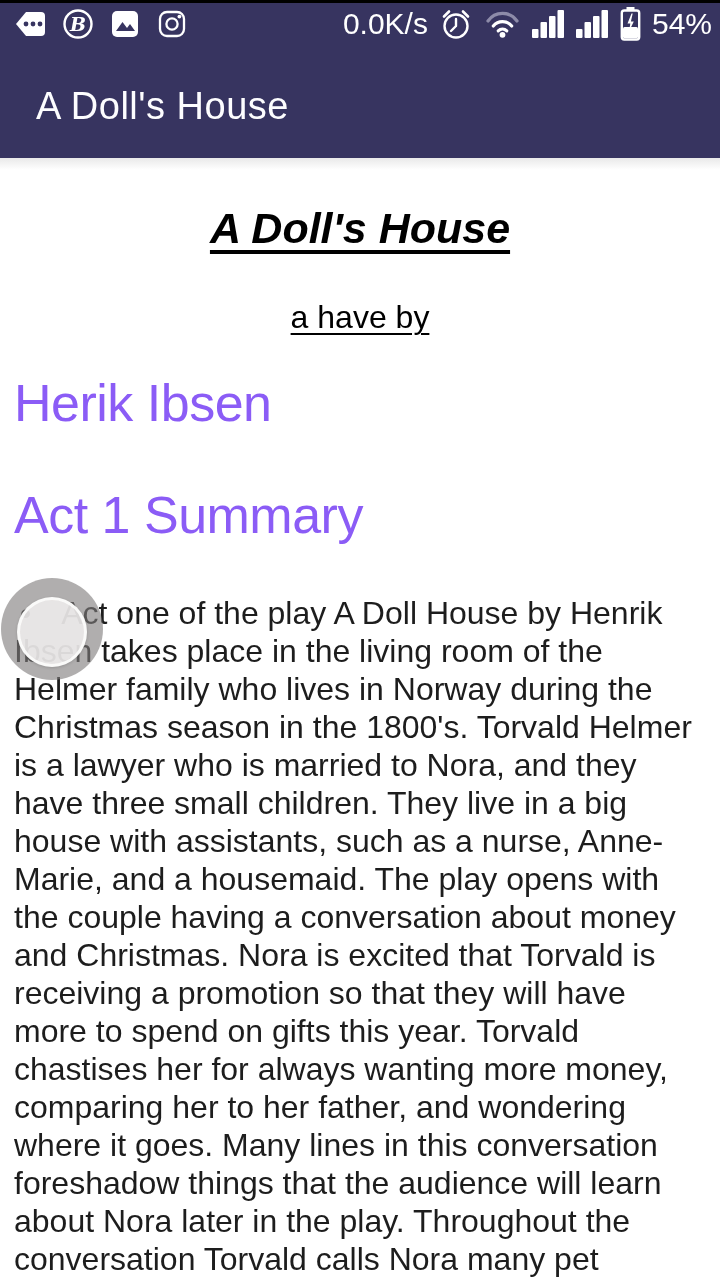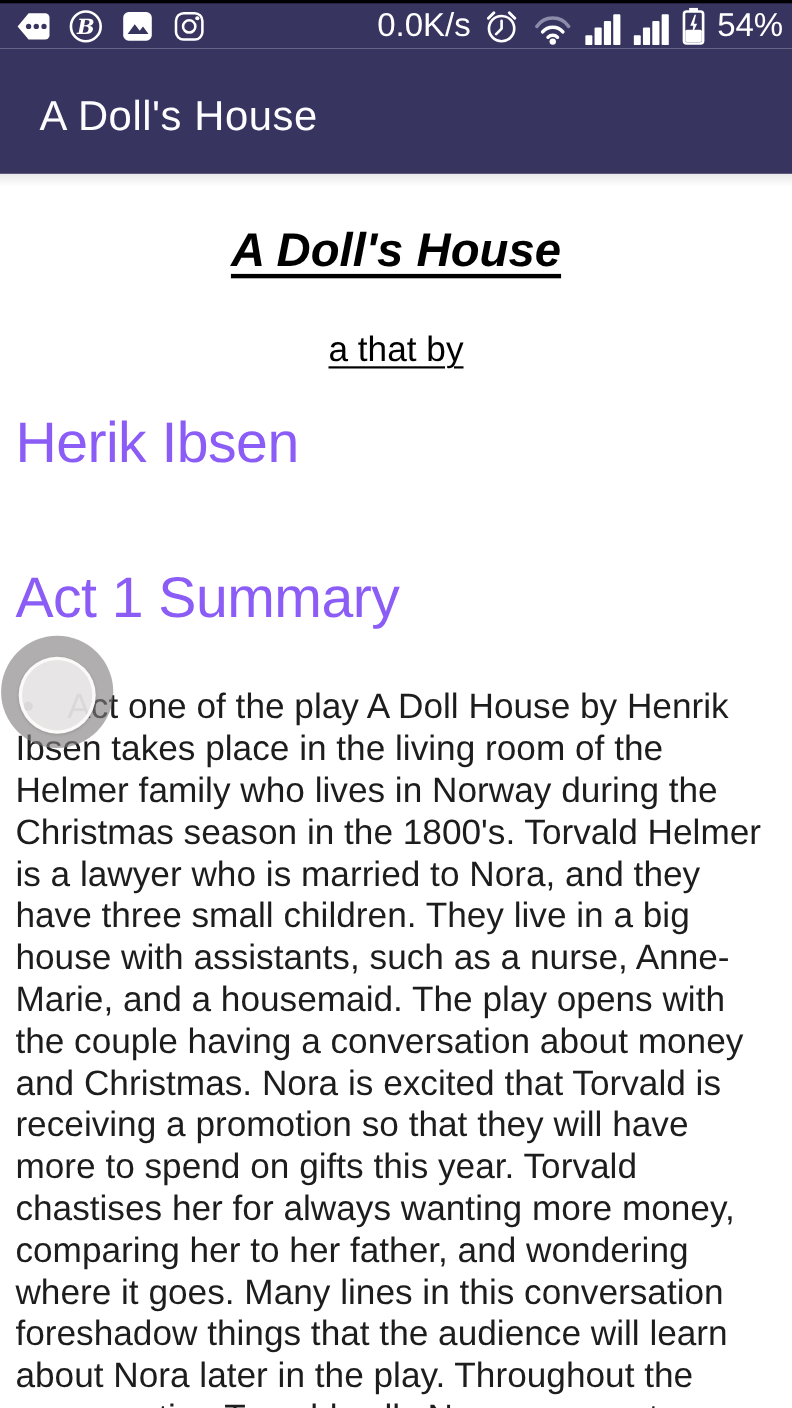--- a/index.html
+++ b/index.html
@@ -12,21 +12,21 @@
   .top-edge { position:absolute; top:0; left:0; right:0; height:3px; background:#000; z-index:30; }
 
   
   .statusbar {
     position:absolute; top:0; left:0; right:0; height:44px;
     background:#373460; color:#fff;
     display:flex; align-items:center;
     padding:3px 8px 0 14px; z-index:20;
   }
   .left-icons { display:flex; align-items:center; gap:15px; }
-  .right-cluster { margin-left:auto; display:flex; align-items:flex-end; gap:11px; }
+  .right-cluster { margin-left:auto; display:flex; align-items:center; gap:11px; }
   .sb-text { font-size:30px; color:#fff; white-space:nowrap; }
   .sb-icon { display:block; }
 
   
   .appbar {
     position:absolute; top:44px; left:0; right:0; height:114px;
     background:#373460; display:flex; align-items:center;
     padding:10px 0 0 36px; z-index:15;
   }
   .appbar-title { color:#fdfdff; font-size:38px; font-weight:500; letter-spacing:0.5px; }
@@ -50,21 +50,21 @@
   .byline {
     margin-top:46px; text-align:center;
     font-size:32px; color:#000; line-height:1.15;
     text-decoration:underline; text-decoration-thickness:2px; text-underline-offset:5px;
   }
   .h-big {
     font-size:52px; font-weight:normal; color:#8b5cf6; line-height:1.15;
     letter-spacing:-0.5px;
   }
   .h-author { margin-top:38px; }
-  .h-act    { margin-top:81px; }
+  .h-act    { margin-top:52px; }
   .para {
     margin-top:48px;
     font-size:32px; line-height:38px; color:#1d1d1d;
     text-align:left;
   }
   .bullet { margin-left:6px; margin-right:30px; }
 
   
   .float-ball {
     position:absolute; left:1px; top:578px; width:102px; height:102px;
@@ -142,21 +142,21 @@
     </div>
   </div>
 
   <div class="appbar">
     <span class="appbar-title">A Doll's House</span>
   </div>
   <div class="appbar-shadow"></div>
 
   <div class="content">
     <div class="doc-title">A Doll's House</div>
-    <div class="byline">a that by</div>
+    <div class="byline">a have by</div>
     <h1 class="h-big h-author">Herik Ibsen</h1>
     <h1 class="h-big h-act">Act 1 Summary</h1>
     <div class="para"><span class="bullet">•</span><span>Act one of the play A Doll House by Henrik Ibsen takes place in the living room of the Helmer family who lives in Norway during the Christmas season in the 1800's. Torvald Helmer is a lawyer who is married to Nora, and they have three small children. They live in a big house with assistants, such as a nurse, Anne-Marie, and a housemaid. The play opens with the couple having a conversation about money and Christmas. Nora is excited that Torvald is receiving a promotion so that they will have more to spend on gifts this year. Torvald chastises her for always wanting more money, comparing her to her father, and wondering where it goes. Many lines in this conversation foreshadow things that the audience will learn about Nora later in the play. Throughout the conversation Torvald calls Nora many pet</span></div>
   </div>
 
   <div class="float-ball">
     <div class="float-ball-inner"></div>
   </div>
 </div>
 

